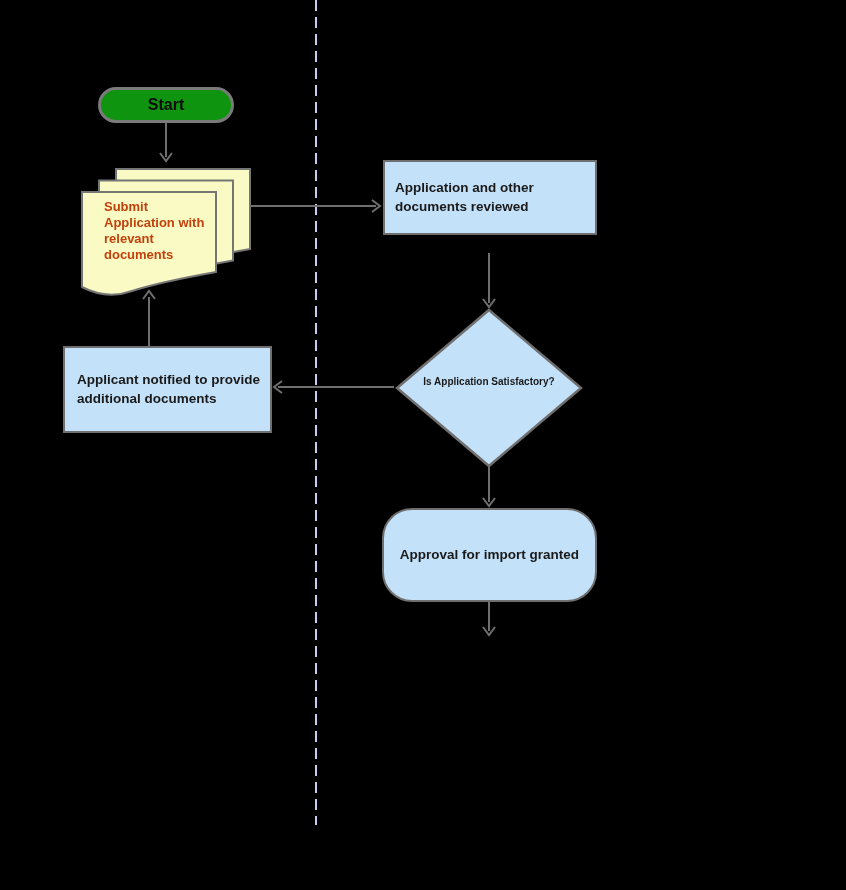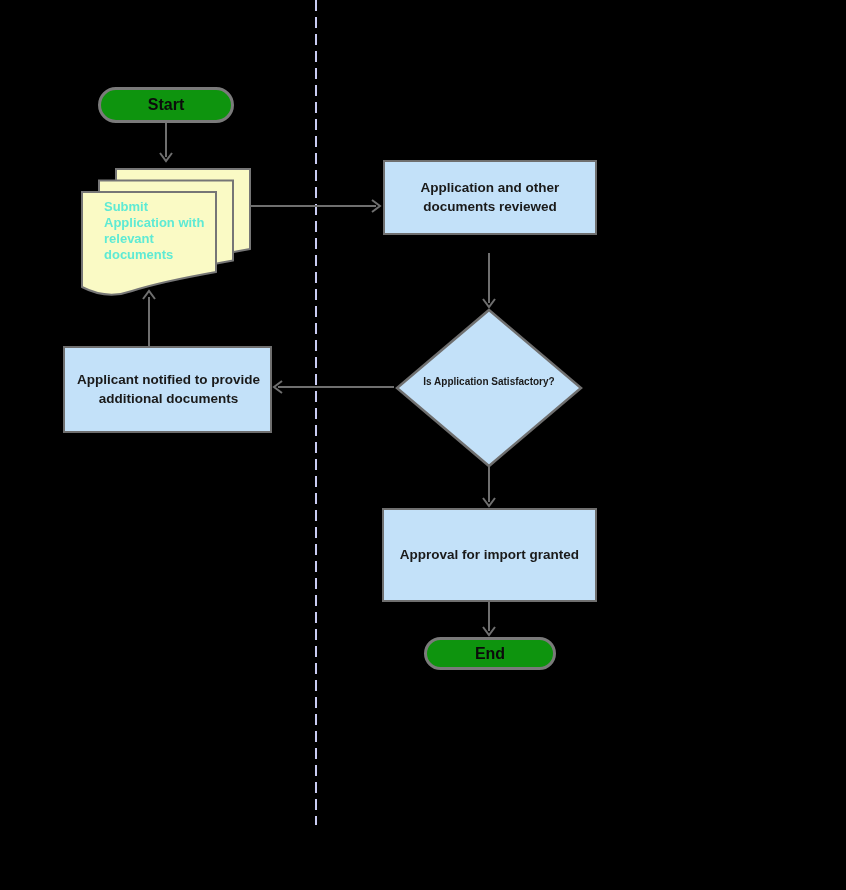--- a/index.html
+++ b/index.html
@@ -3,42 +3,42 @@
 <meta charset="utf-8">
 <style>
   html,body{margin:0;padding:0;background:#000;}
   .canvas{
     position:relative;width:846px;height:890px;background:#000000;
     font-family:"Liberation Sans", sans-serif;overflow:hidden;
   }
   svg.layer{position:absolute;left:0;top:0;width:846px;height:890px;}
   .node{
     position:absolute;display:flex;align-items:center;justify-content:center;
-    box-sizing:border-box;color:#1a1a1a;font-weight:700;text-align:center;
+    box-sizing:border-box;color:#1a1a1a;font-weight:700;text-align:left;
   }
   .terminator{
     background:#0E940E;border:3px solid #7a7a7a;border-radius:20px;
     font-size:16px;color:#0b0b0b;
   }
   .process{
     background:#C3E1F9;border:2px solid #6F6F6F;
     font-size:13.5px;line-height:1.35;padding:4px 10px;
   }
   .doc-label{
     position:absolute;left:104px;top:199px;width:116px;
-    font-size:13px;line-height:1.22;font-weight:700;color:#5eead4;text-align:left;
+    font-size:13px;line-height:1.22;font-weight:700;color:#c2410c;text-align:left;
   }
   .decision-label{
     position:absolute;left:389px;top:376px;width:200px;text-align:center;
     font-size:10px;font-weight:700;color:#1a1a1a;
   }
   #n-start{left:98px;top:87px;width:136px;height:36px;}
   #n-reviewed{left:383px;top:160px;width:214px;height:75px;}
   #n-notify{left:63px;top:346px;width:209px;height:87px;padding-left:12px;}
-  #n-approval{left:382px;top:508px;width:215px;height:94px;}
+  #n-approval{left:382px;top:508px;width:215px;height:94px;border-radius:30px;}
   #n-end{left:424px;top:637px;width:132px;height:33px;}
 </style>
 </head>
 <body>
 
 <div class="canvas">
 
   <svg class="layer" viewBox="0 0 846 890">
 
     <line x1="316" y1="0" x2="316" y2="825" stroke="#C9CCF2" stroke-width="2" stroke-dasharray="11 6"></line>
@@ -100,17 +100,14 @@
   <div class="decision-label">Is Application Satisfactory?</div>
 
   <div id="n-notify" class="node process">
     <span>Applicant notified to provide additional documents</span>
   </div>
 
   <div id="n-approval" class="node process">
     <span>Approval for import granted</span>
   </div>
 
-  <div id="n-end" class="node terminator">
-    <span>End</span>
-  </div>
 
 </div>
 
 </body></html>

